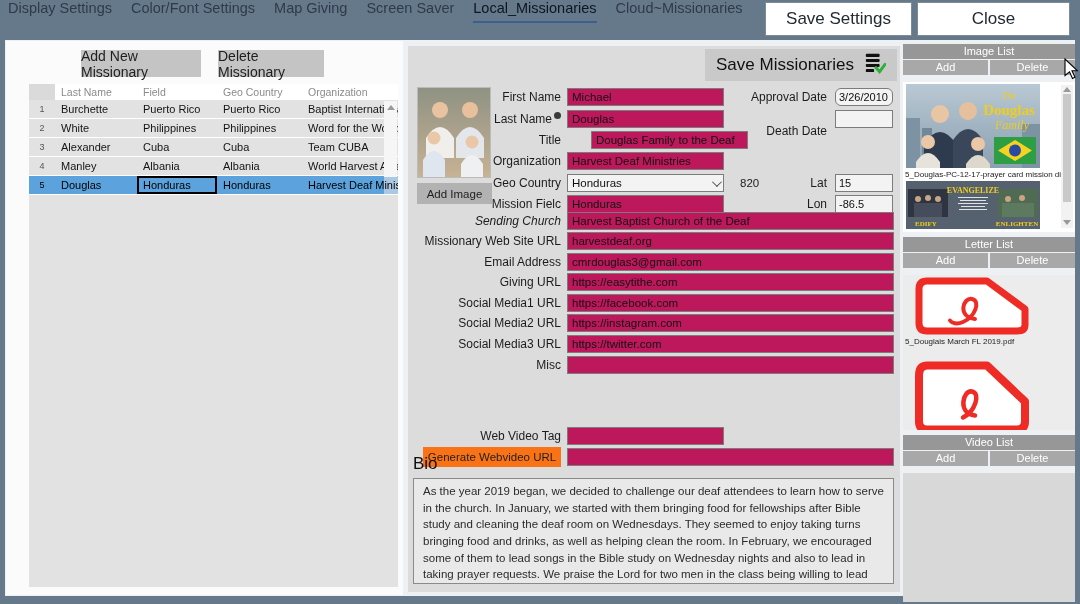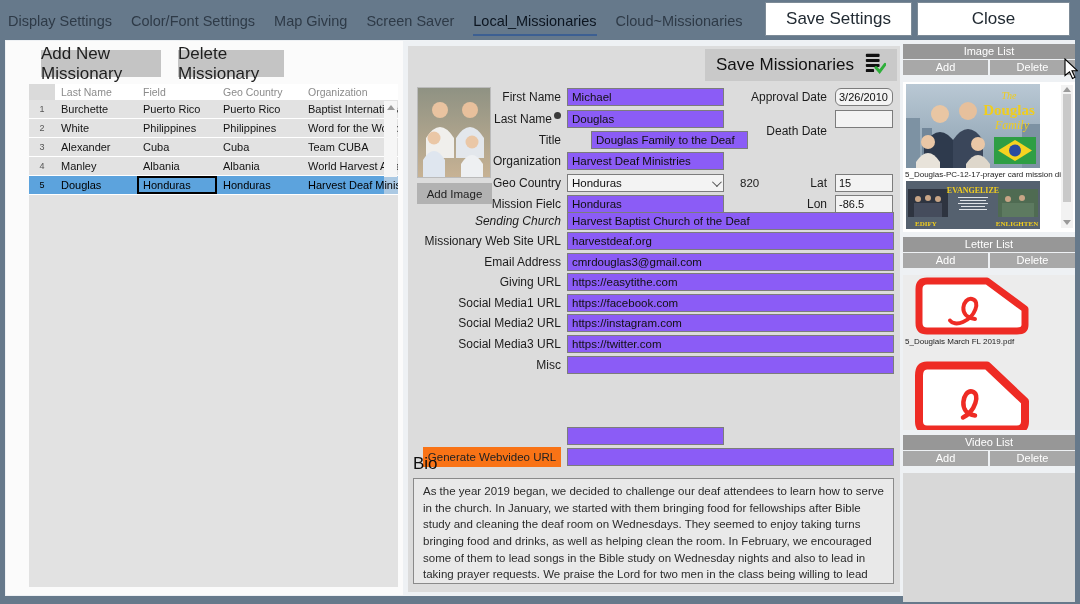--- a/index.html
+++ b/index.html
@@ -1,33 +1,33 @@
 <!DOCTYPE html>
 <html><head>
 <meta charset="utf-8">
 <style>
   * { margin:0; padding:0; box-sizing:border-box; }
   html,body { width:1080px; height:604px; overflow:hidden; }
   body { font-family:"Liberation Sans", sans-serif; background:#66798b; position:relative; }
 
   
   .titlebar { position:absolute; left:0; top:0; width:1080px; height:40px; background:#66798b; }
-  .tabs { position:absolute; left:8px; top:0; height:49px; display:flex; gap:19px; align-items:center; width:750px; overflow:hidden; }
+  .tabs { position:absolute; left:8px; top:0; height:49px; display:flex; gap:19px; align-items:flex-start; width:750px; overflow:hidden; }
   .tab { font-size:14.5px; color:#2e3a47; padding:0 0 7px 0; white-space:nowrap; cursor:default; }
   .tab.active { color:#0c1520; border-bottom:2px solid #3c5f92; padding-bottom:5px; }
   .tb-btn { position:absolute; top:2px; height:34px; background:#ffffff; border:1px solid #7d8b97; color:#222b33; font-size:17px; display:flex; align-items:center; justify-content:center; }
   .tb-btn.save { left:765px; width:147px; }
   .tb-btn.close { left:917px; width:153px; }
 
   
   .main { position:absolute; left:5px; top:40px; right:5px; bottom:8px; background:#eef1f4; }
 
   
   .left-panel { position:absolute; left:1px; top:1px; width:397px; bottom:1px; background:#fbfbfb; }
-  .lp-btn { position:absolute; height:27px; background:#c4c4c4; color:#1e1e1e; font-size:17px; display:flex; align-items:center; justify-content:center; }
+  .lp-btn { position:absolute; height:27px; background:#c4c4c4; color:#1e1e1e; font-size:14px; display:flex; align-items:center; justify-content:center;margin-left:40px; }
   .lp-btn.add { left:35px; top:9px; width:120px; }
   .lp-btn.del { left:172px; top:9px; width:106px; }
   .grid { position:absolute; left:23px; top:43px; width:369px; height:503px; background:#e2e2e2; }
   .g-head { height:16px; background:#ffffff; display:flex; }
   .gh-num { width:26px; background:#dadada; }
   .gh { font-size:10.5px; color:#8b8b8b; display:flex; align-items:center; padding-left:6px; overflow:hidden; white-space:nowrap; }
   .w-last{width:82px;} .w-field{width:80px;} .w-geo{width:85px;} .w-org{flex:1;}
   .g-row { height:19px; display:flex; border-bottom:1px solid #ffffff; background:#e2e2e2; }
   .g-num { width:26px; font-size:9px; color:#555; text-align:center; line-height:18px; }
   .g-cell { font-size:11px; color:#141414; line-height:18px; padding-left:6px; overflow:hidden; white-space:nowrap; }
@@ -37,21 +37,21 @@
   .g-scroll { position:absolute; right:1px; top:17px; width:13px; height:76px; background:#f6f6f6; }
   .tri-up { position:absolute; left:3px; top:4px; width:0; height:0; border-left:4px solid transparent; border-right:4px solid transparent; border-bottom:5px solid #9a9a9a; }
   .tri-down { position:absolute; left:2px; bottom:3px; width:0; height:0; border-left:4px solid transparent; border-right:4px solid transparent; border-top:5px solid #9a9a9a; }
 
   
   .center-panel { position:absolute; left:403px; top:6px; width:492px; height:546px; background:#dcdcdc; }
   .save-miss { position:absolute; left:297px; top:3px; width:192px; height:32px; background:#c9c9c9; display:flex; align-items:center; justify-content:center; gap:10px; font-size:17px; color:#111; }
   .photo { position:absolute; left:9px; top:41px; width:74px; height:91px; border:1px solid #bbb; }
   .add-image { position:absolute; left:9px; top:137px; width:75px; height:21px; background:#b2b2b2; color:#222; font-size:11.5px; display:flex; align-items:center; justify-content:center; }
   .f-label { position:absolute; left:3px; width:150px; height:18px; display:flex; justify-content:flex-end; align-items:center; gap:2px; font-size:12px; color:#1c1c1c; white-space:nowrap; }
-  .f-in { position:absolute; left:159px; width:157px; height:18px; border:1px solid #7c7c7c; background:#8b5cf6; font:11.5px "Liberation Sans",sans-serif; padding:0 4px; color:#101010; }
+  .f-in { position:absolute; left:159px; width:157px; height:18px; border:1px solid #7c7c7c; background:#be185d; font:11.5px "Liberation Sans",sans-serif; padding:0 4px; color:#101010; }
   .f-in.wide { width:327px; }
   .combo { position:absolute; left:159px; width:157px; height:18px; border:1px solid #7c7c7c; background:#f3f3f3; font-size:11.5px; color:#101010; display:flex; align-items:center; padding:0 4px; }
   .combo .chev { margin-left:auto; width:7px; height:7px; border-right:1.5px solid #555; border-bottom:1.5px solid #555; transform:rotate(45deg) translateY(-2px); }
   .info-icon { width:7px; height:7px; border-radius:50%; background:#3a3a3a; display:inline-block; margin-bottom:7px; }
   .r-label { position:absolute; width:120px; height:18px; text-align:right; font-size:12px; color:#1c1c1c; line-height:18px; white-space:nowrap; }
   .r-in { position:absolute; left:427px; width:58px; height:18px; border:1px solid #7c7c7c; background:#f3f3f3; font:11px "Liberation Sans",sans-serif; padding:0 3px; color:#101010; }
   .geo-code { position:absolute; left:332px; top:131px; font-size:11.5px; color:#1c1c1c; }
   .gen-btn { position:absolute; left:15px; top:401px; width:138px; height:20px; background:#f97316; color:#222; font-size:11.5px; display:flex; align-items:center; justify-content:center; }
   .bio-h { position:absolute; left:5px; top:408px; font-size:17px; color:#0e0e0e; }
   .bio-box { position:absolute; left:5px; top:432px; width:481px; height:106px; background:#e9e9e9; border:1px solid #8a8a8a; padding:4px 9px; font-size:11.5px; line-height:1.45; color:#2b2b2b; overflow:hidden; }
@@ -256,20 +256,23 @@
     <div class="f-label" style="top:289px;">
         <span>Social Media3 URL</span>
       </div>
     <input class="f-in wide" style="top: 289px;" readonly="" value="https://twitter.com">
 
     <div class="f-label" style="top:310px;">
         <span>Misc</span>
       </div>
     <input class="f-in wide" style="top: 310px;" readonly="" value="">
 
+    <div class="f-label" style="top:381px;">
+        <span>Web Video Tag</span>
+      </div>
     <input class="f-in" style="top: 381px;" readonly="" value="">
 
     <div class="gen-btn">Generate Webvideo URL</div>
     <input class="f-in wide" style="top: 402px;" readonly="" value="">
 
     <div class="r-label" style="left:299px; top:42px;">Approval Date</div>
     <input class="r-in" style="top: 42px; border-radius: 6px;" readonly="" value="3/26/2010">
 
     <div class="r-label" style="left:299px; top:76px;">Death Date</div>
     <input class="r-in" style="top: 64px;" readonly="" value="">

